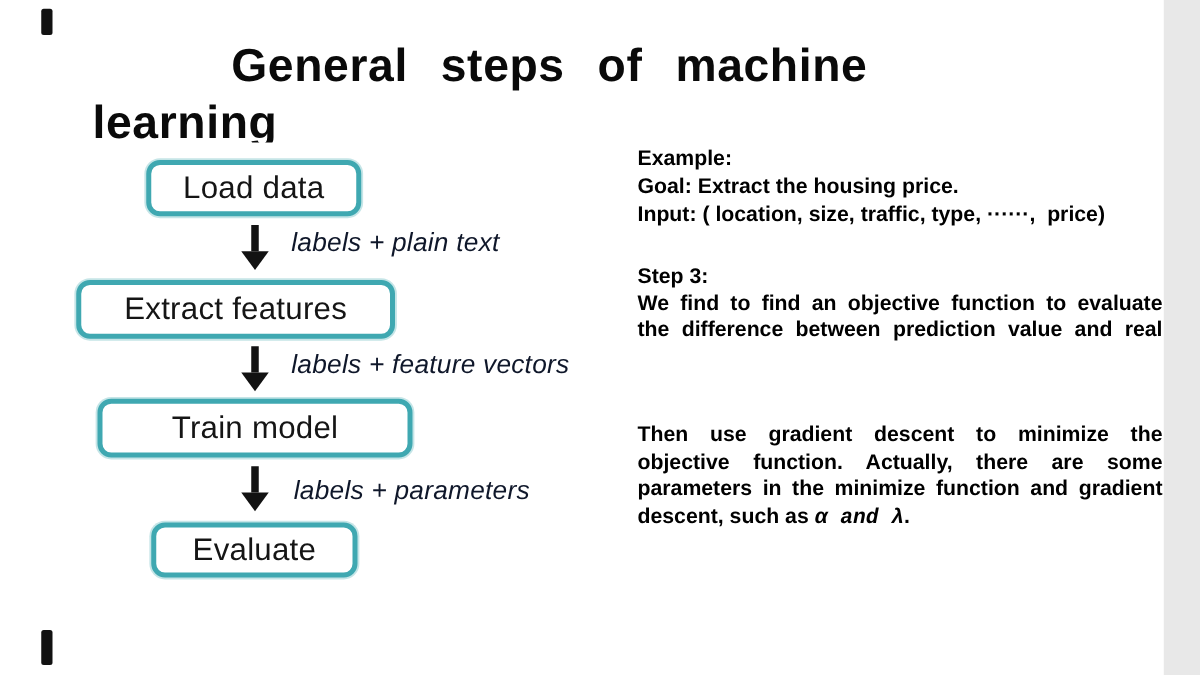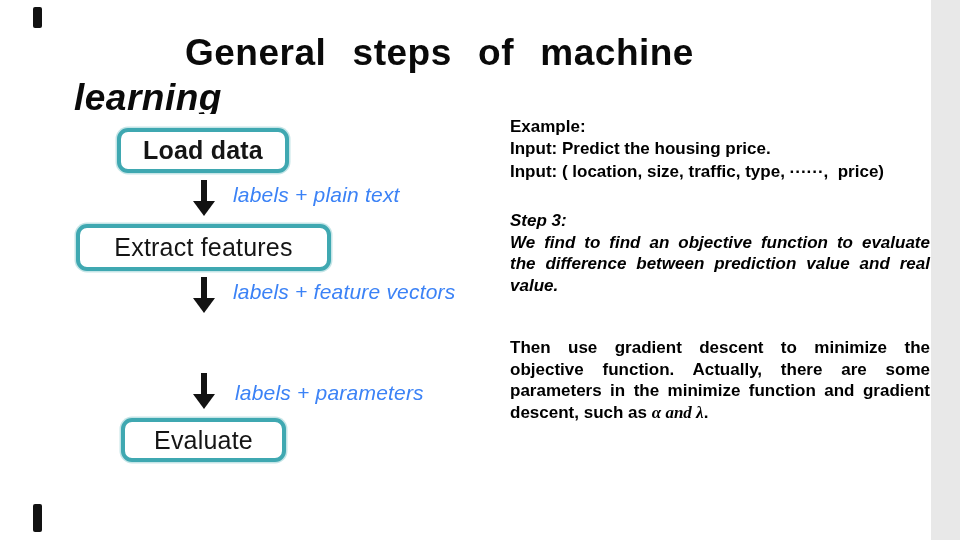--- a/index.html
+++ b/index.html
@@ -19,69 +19,69 @@
   .edge-mark.bottom { top: 504px; height: 28px; }
 
   
   .title {
     position: absolute; left: 74px; top: 30px;
     width: 724px; height: 84px; overflow: hidden;
     font-size: 37px; line-height: 45px; font-weight: bold;
     letter-spacing: 0.5px; color: #0a0a0a; white-space: nowrap;
   }
   .title .t1 { display: block; padding-left: 111px; word-spacing: 0.42em; }
-  .title .t2 { display: block; font-style: italic; }
+  .title .t2 { display: block; }
 
   
   .fbox {
     position: absolute; background: #fff;
     border: 4px solid var(--accent, #3FA8B1);
     border-radius: 11px;
     box-shadow: 0 0 0 1.5px rgba(63,168,177,0.30);
     display: flex; align-items: center; justify-content: center;
     font-size: 25px; color: #151515; letter-spacing: 0.2px;
   }
-  .fbox.b1 { left: 117px; top: 128px; width: 172px; height: 45px; font-weight: bold; }
-  .fbox.b2 { left: 76px;  top: 224px; width: 255px; height: 47px; }
+  .fbox.b1 { left: 117px; top: 128px; width: 172px; height: 45px; }
+  .fbox.b2 { left: 61px;  top: 224px; width: 255px; height: 47px; }
   .fbox.b3 { left: 78px;  top: 319px; width: 252px; height: 47px; }
   .fbox.b4 { left: 121px; top: 418px; width: 165px; height: 44px; }
 
   
   .arrow { position: absolute; width: 36px; display: flex; flex-direction: column; align-items: center; }
   .arrow .shaft { width: 6px; height: 21px; background: #121212; }
   .arrow .head {
     width: 0; height: 0;
     border-left: 11px solid transparent;
     border-right: 11px solid transparent;
     border-top: 15px solid #121212;
   }
   .arrow.a1 { left: 186px; top: 180px; }
   .arrow.a2 { left: 186px; top: 277px; }
   .arrow.a3 { left: 186px; top: 373px; }
 
   
   .alabel {
     position: absolute; font-style: italic; font-size: 21px;
-    color: #3b82f6; white-space: nowrap; letter-spacing: 0.2px;
+    color: #0f172a; white-space: nowrap; letter-spacing: 0.2px;
   }
   .alabel.l1 { left: 233px; top: 183px; }
   .alabel.l2 { left: 233px; top: 280px; text-align: right; }
   .alabel.l3 { left: 235px; top: 381px; }
 
   
   .rtext {
     position: absolute; left: 510px; width: 420px;
     font-size: 17px; font-weight: 600; color: #000000;
   }
   .rtext.example  { top: 116px; line-height: 22.4px; }
-  .rtext.step3    { top: 210px; line-height: 21.6px; font-style: italic; }
+  .rtext.step3    { top: 210px; line-height: 21.6px; }
   .rtext.gradient { top: 337px; line-height: 21.6px; }
   .jline { text-align: justify; text-align-last: justify; }
   .lastline { text-align: left; }
-  .math { font-family: Liberation Serif, serif; font-style: italic; font-weight: bold; }
+  .math { font-family: Liberation Mono, monospace; font-style: italic; font-weight: bold; }
 </style>
 </head>
 <body>
 
 <div class="slide" style="background: rgb(255, 255, 255);">
 
   <div class="edge-mark top"></div>
   <div class="edge-mark bottom"></div>
 
   <div class="title">
@@ -102,42 +102,44 @@
   <div class="fbox b2">
     <span>Extract features</span>
   </div>
 
   <div class="arrow a2">
     <div class="shaft"></div>
     <div class="head"></div>
   </div>
   <div class="alabel l2">labels + feature vectors</div>
 
+  <div class="fbox b3">
+    <span>Train model</span>
+  </div>
 
   <div class="arrow a3">
     <div class="shaft"></div>
     <div class="head"></div>
   </div>
   <div class="alabel l3">labels + parameters</div>
 
   <div class="fbox b4">
     <span>Evaluate</span>
   </div>
 
   <div class="rtext example">
     <div>Example:</div>
-    <div>Input: Predict the housing price.</div>
+    <div>Goal: Extract the housing price.</div>
     <div>Input: ( location, size, traffic, type, ······,&nbsp; price)</div>
   </div>
 
   <div class="rtext step3">
     <div>Step 3:</div>
     <div class="jline">We find to find an objective function to evaluate</div>
     <div class="jline">the difference between prediction value and real</div>
-    <div class="lastline">value.</div>
   </div>
 
   <div class="rtext gradient">
     <div class="jline">Then use gradient descent to minimize the</div>
     <div class="jline">objective function. Actually, there are some</div>
     <div class="jline">parameters in the minimize function and gradient</div>
     <div class="lastline"><span>descent, such as </span><span class="math">α and λ</span><span>.</span></div>
   </div>
 
 </div>

